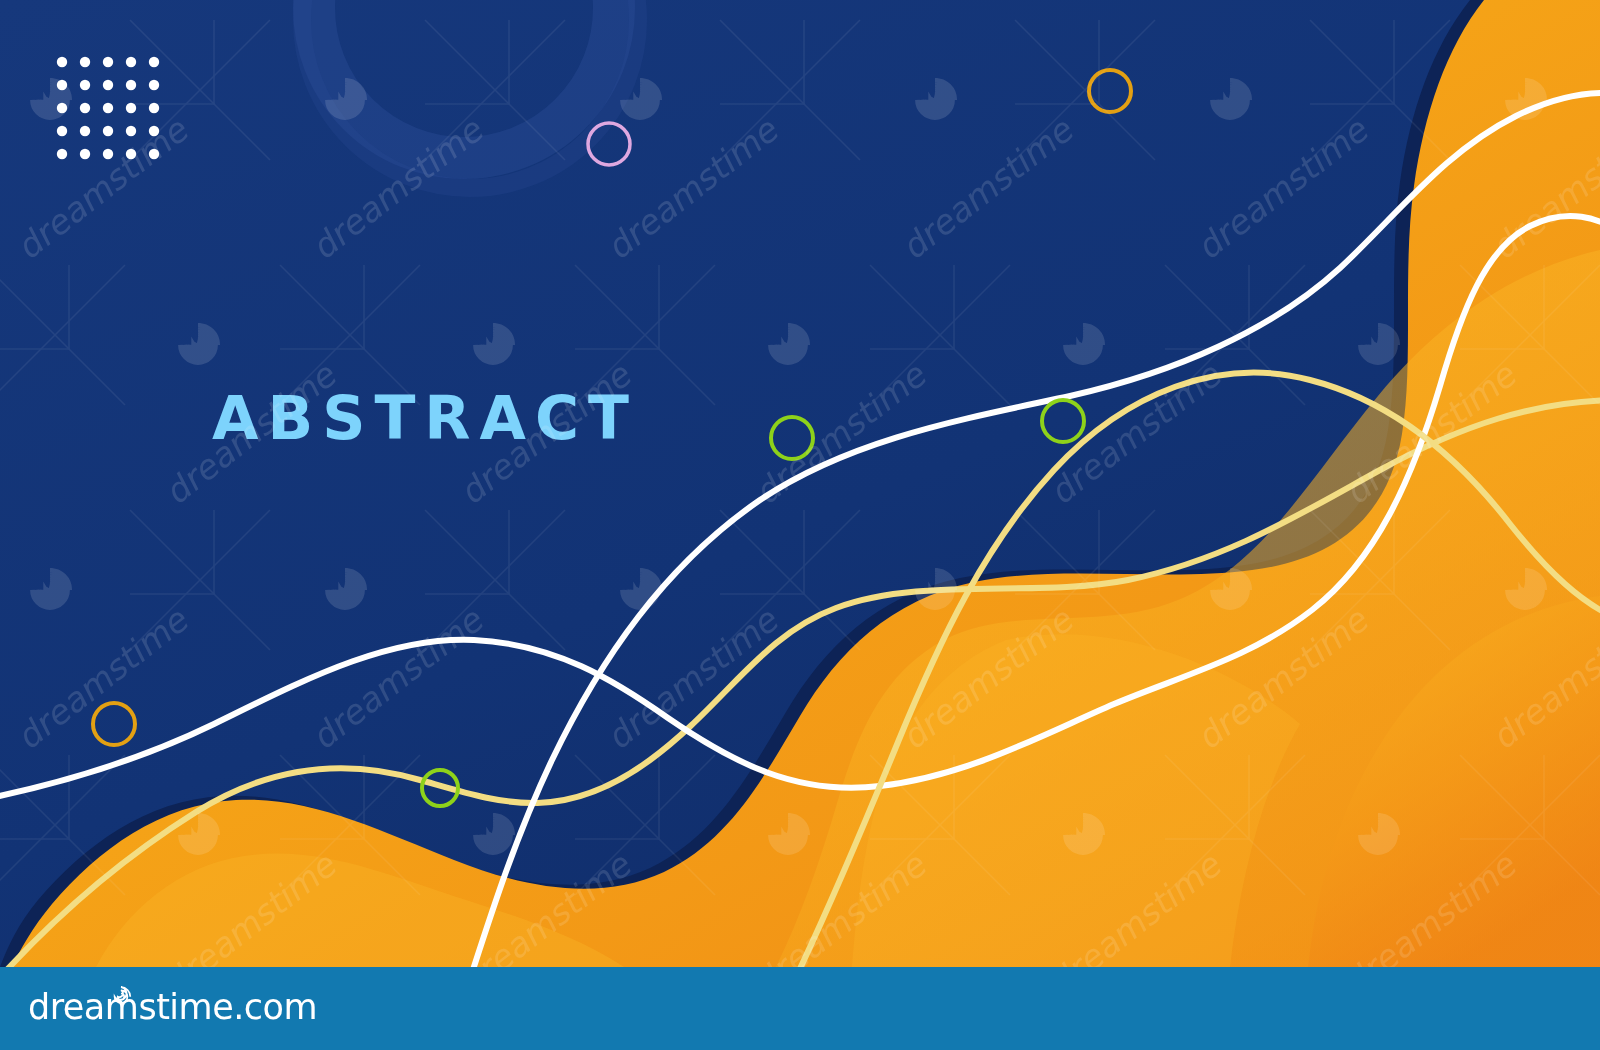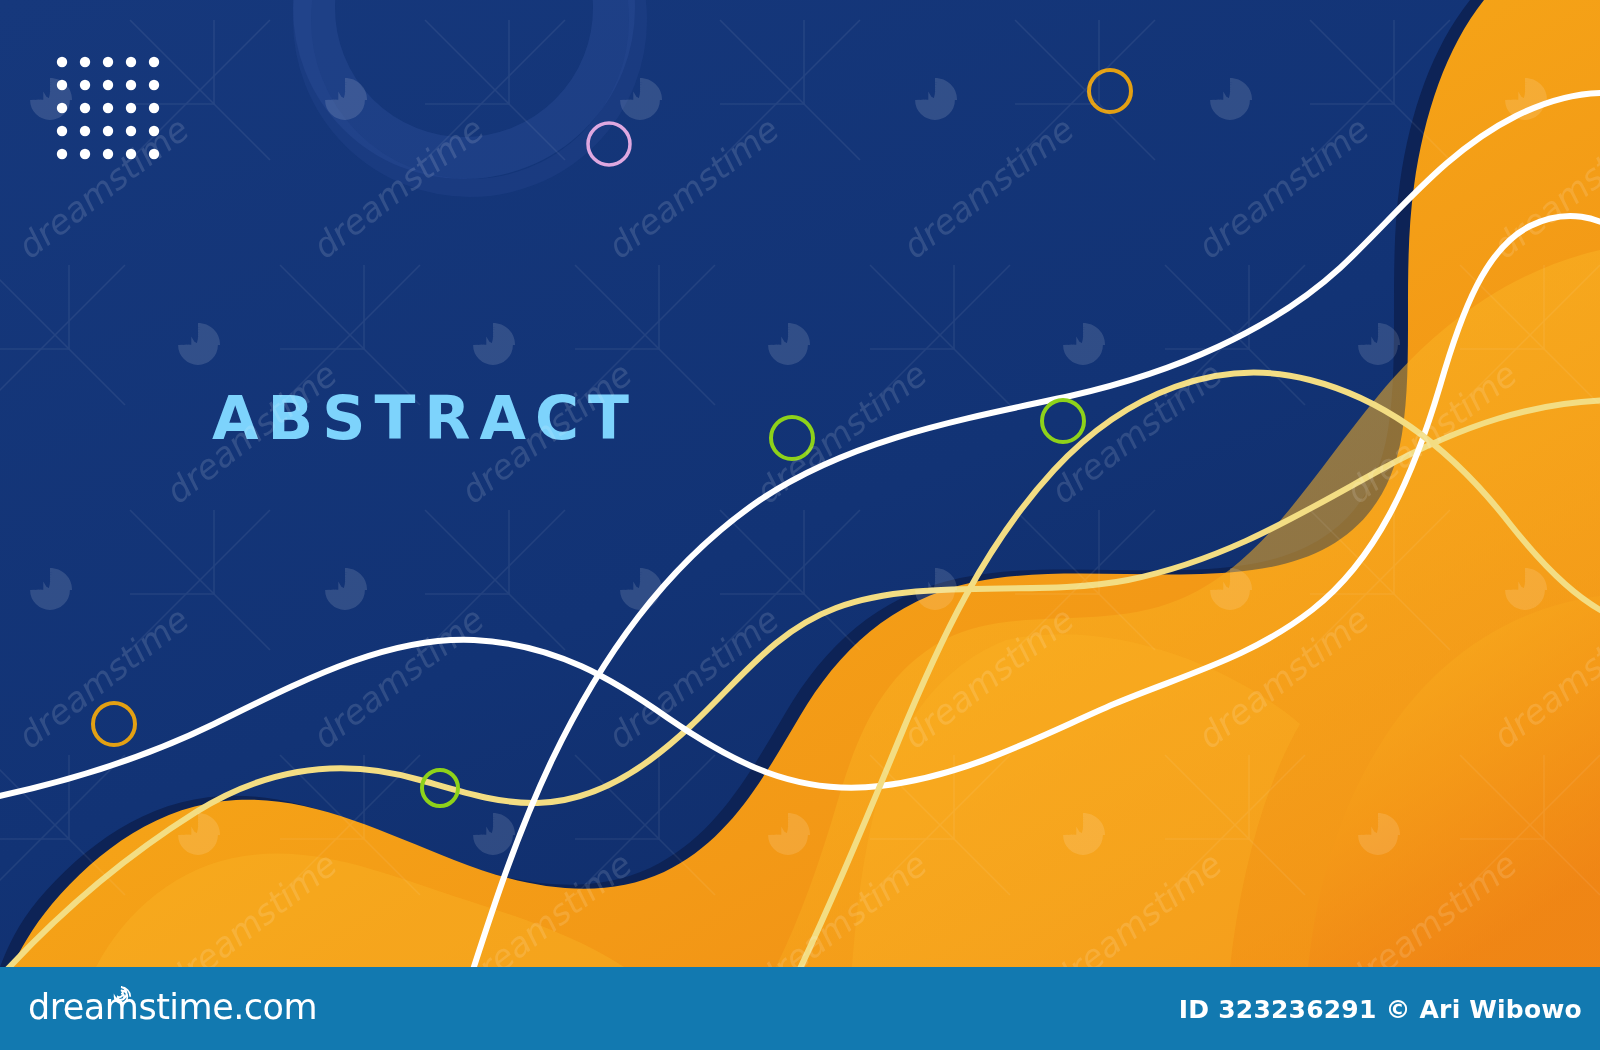--- a/index.html
+++ b/index.html
@@ -412,16 +412,15 @@
 
   <div id="footer">
     <svg id="brandLogo" viewBox="0 0 300 48">
       <g fill="none" stroke="#ffffff" stroke-width="1.7">
         <path d="M107,9.5 A3.2,3.2 0 1,1 103.8,12.7 A3.2,3.2 0 1,0 107,6.3
                  A6.4,6.4 0 1,1 100.6,12.7 A6.4,6.4 0 1,0 107,3.1
                  A9.6,9.6 0 0,1 116.3,12.7"></path>
       </g>
     </svg>
     <div id="brandText">dreamstime.com</div>
-    <div id="creditText">ID 323236291 © Ari Wibowo</div>
   </div>
 
 </div>
 
 </body></html>

